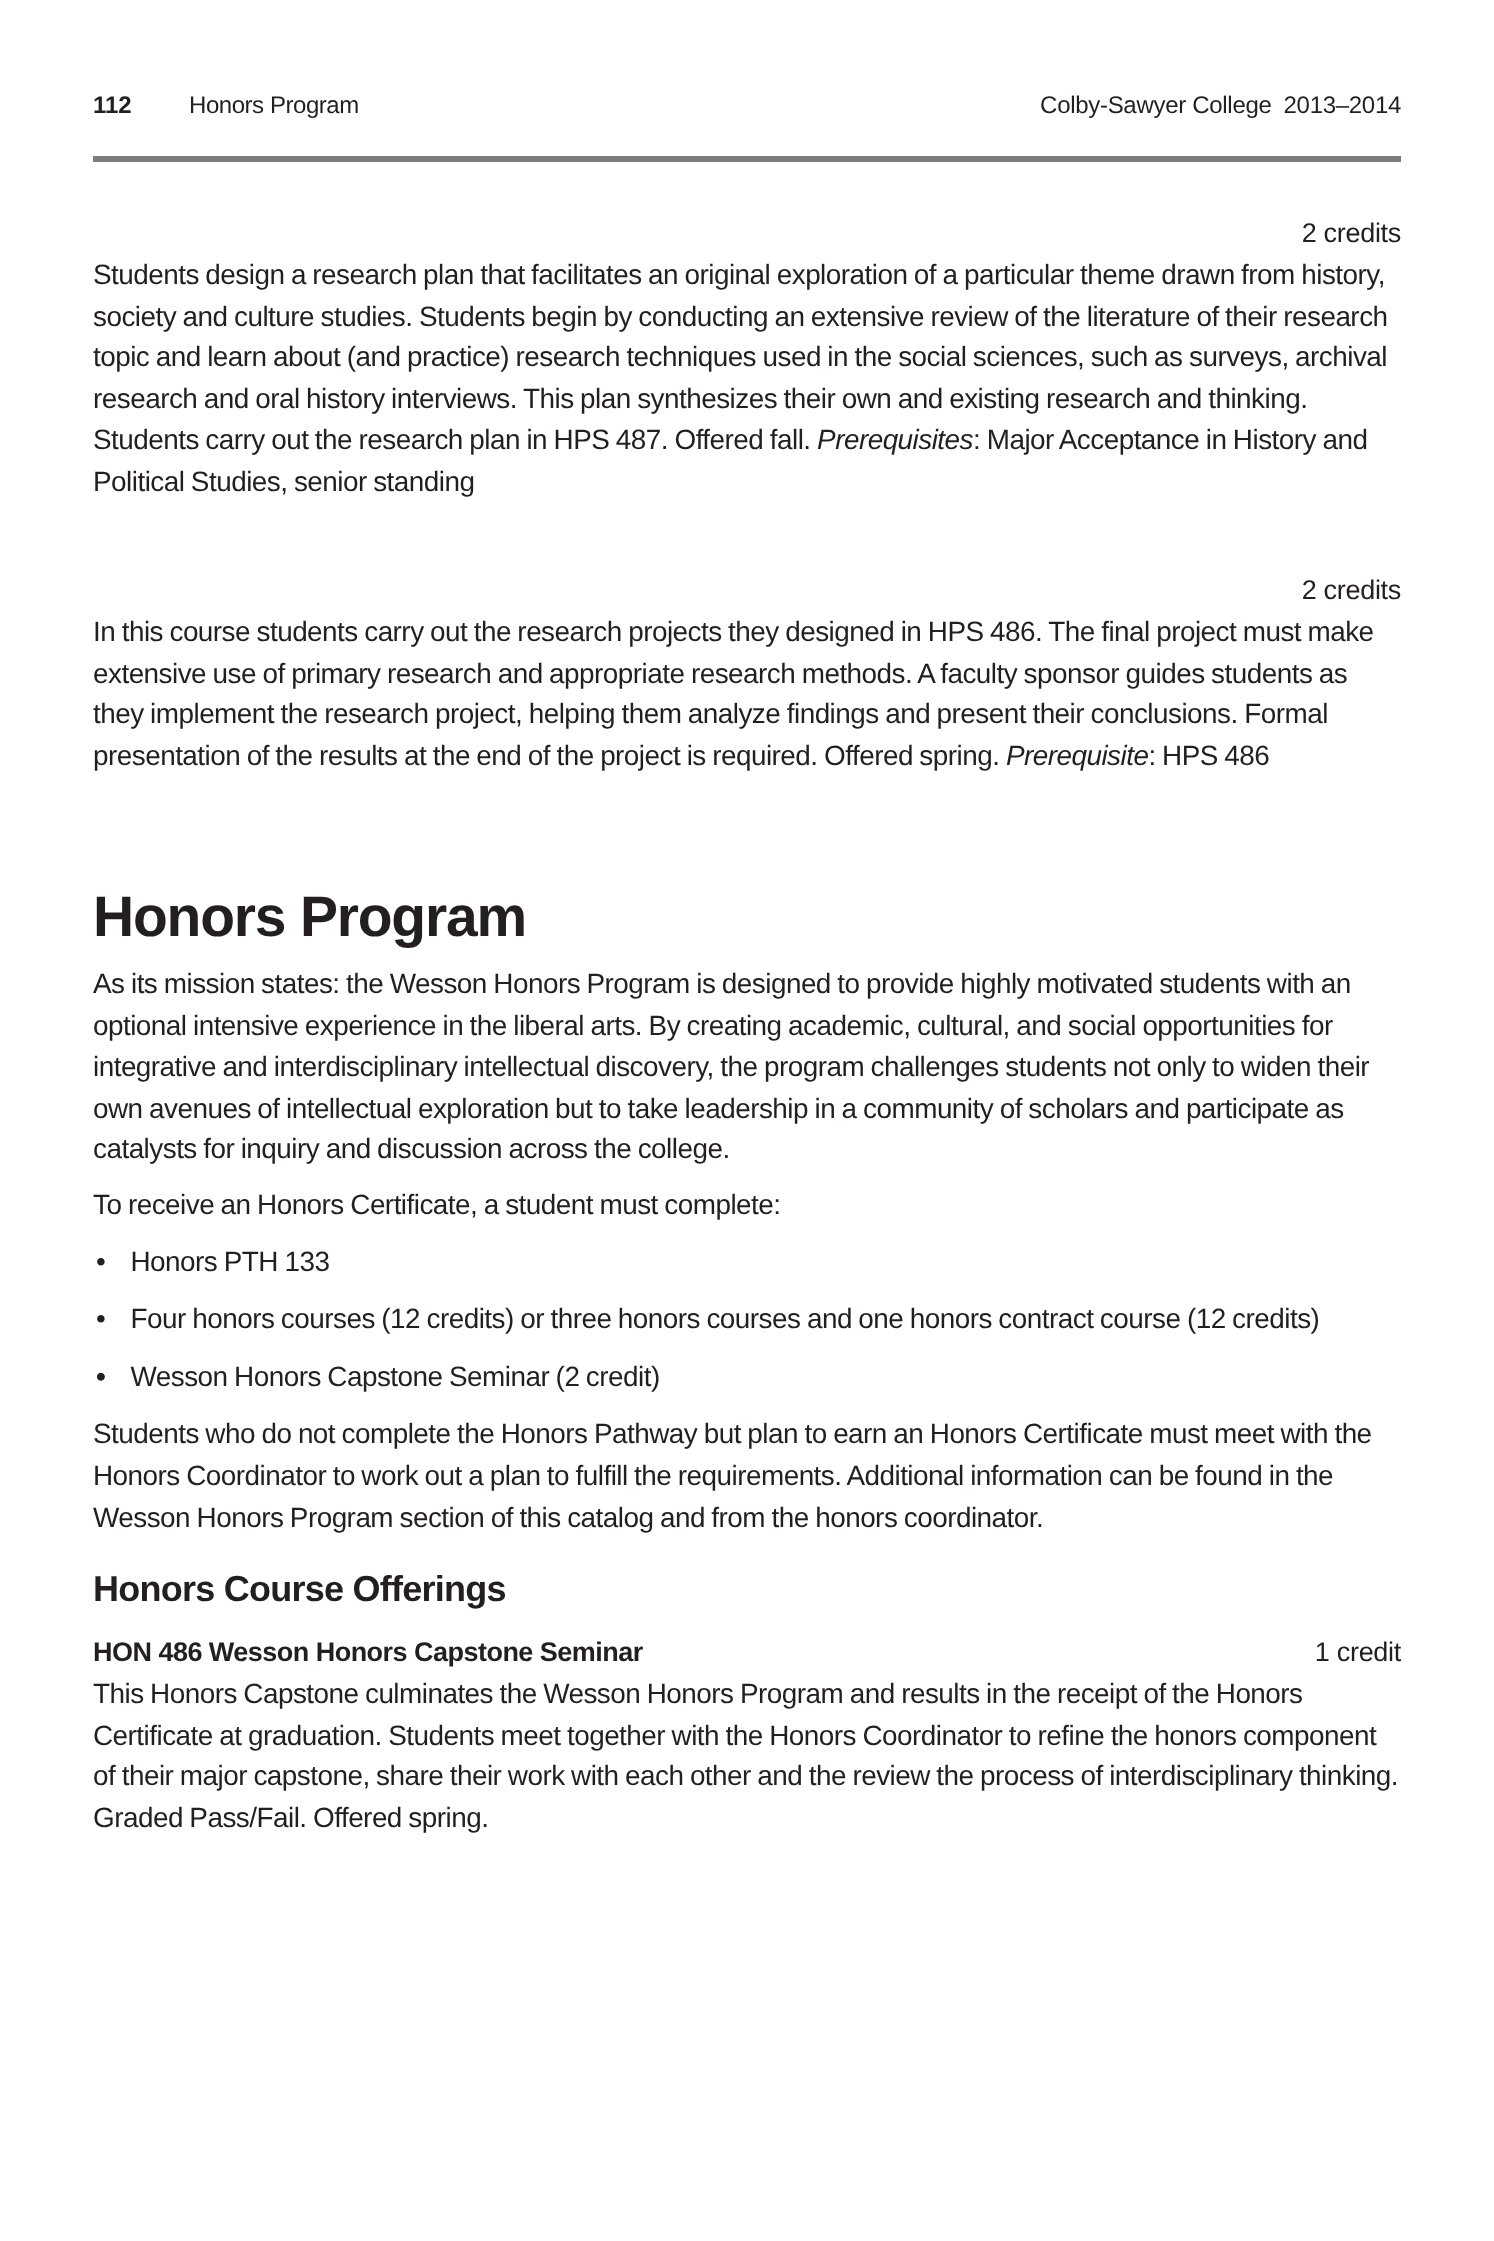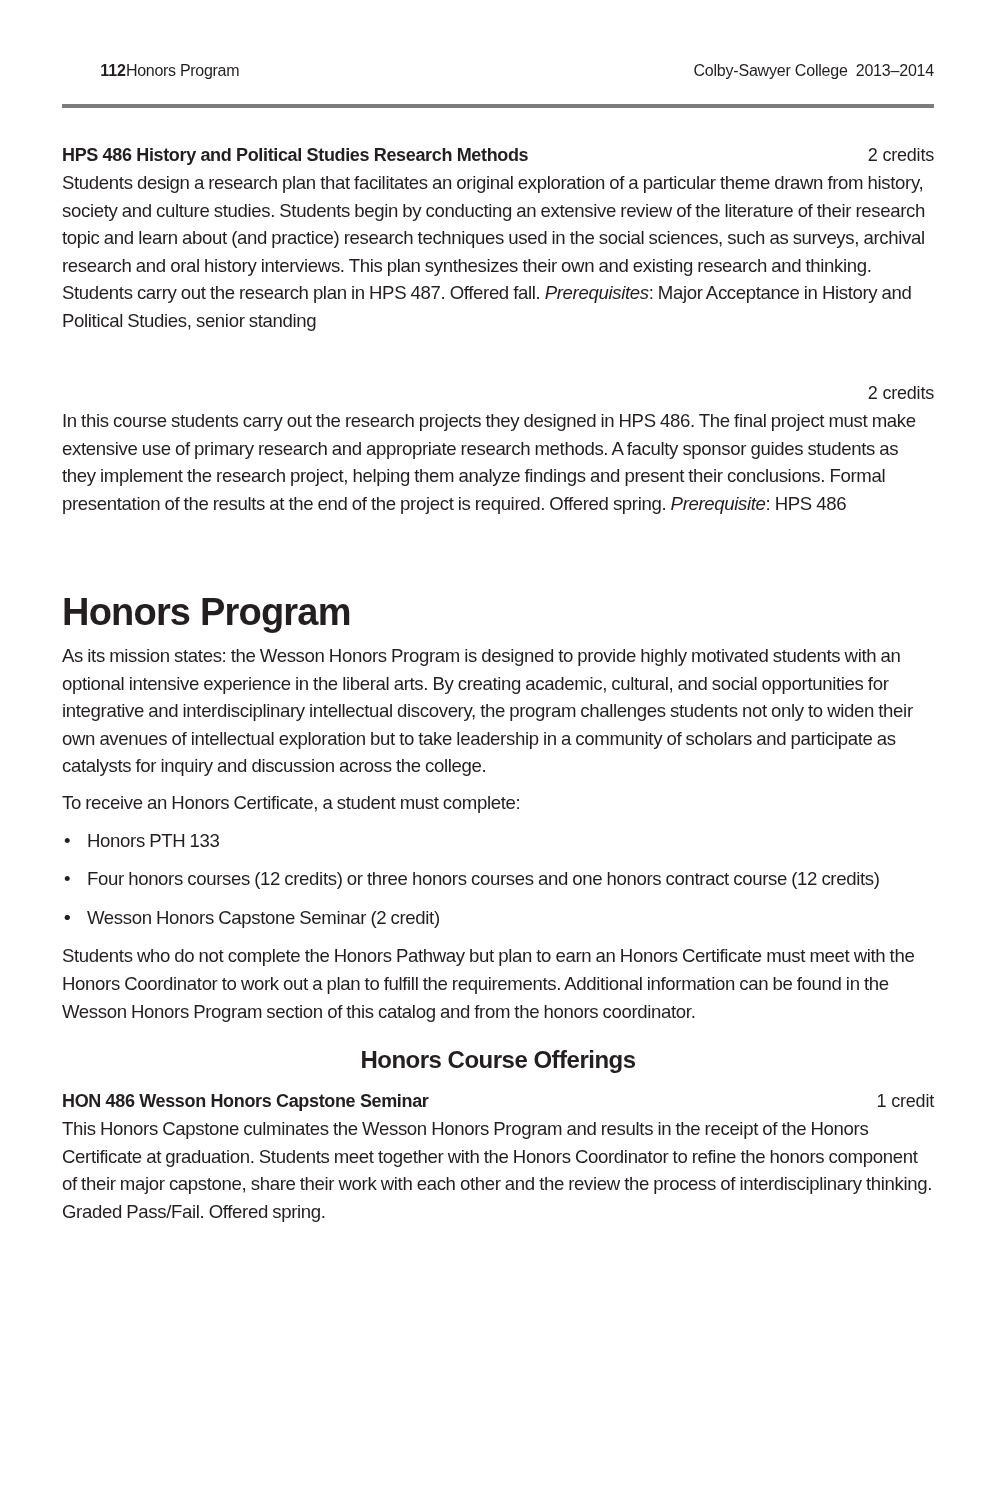--- a/index.html
+++ b/index.html
@@ -6,21 +6,21 @@
     body {
       width: 996px; height: 1494px; position: relative; overflow: hidden;
       font-family: "Liberation Sans", sans-serif; color: #231f20;
     }
     .page { position: absolute; left: 62px; top: 0; width: 872px; }
     .running-header {
       position: absolute; left: 0; top: 58px; width: 872px; height: 26px;
       font-size: 16px; line-height: 26px;
     }
     .rh-left { position: absolute; left: 0; top: 0; white-space: nowrap; }
-    .rh-page { font-weight: bold; display: inline-block; width: 64px; text-align: right; }
+    .rh-page { font-weight: bold; display: inline-block; width: 64px; }
     .rh-section { letter-spacing: -0.3px; }
     .rh-right { position: absolute; right: 0; top: 0; white-space: nowrap; letter-spacing: -0.2px; }
     .rh-year { margin-left: 8px; margin-top: 16px; }
     .header-rule {
       position: absolute; left: 0; top: 104px; width: 872px; height: 4px;
       background: #7c7c7c;
     }
     .flow { position: absolute; left: 0; width: 872px; }
     .course-title-row {
       position: relative; height: 28px; font-size: 18px; line-height: 28px;
@@ -32,21 +32,20 @@
       word-spacing: -0.5px;
     }
     .para i { }
     .h1 {
       font-size: 38px; font-weight: bold; line-height: 44px; margin: 0;
       letter-spacing: -0.8px;
     }
     .h2 {
       font-size: 24px; font-weight: bold; line-height: 30px; margin: 0;
       letter-spacing: -0.5px;
-      text-align: center;
     }
     ul.bullets { list-style: none; margin: 0; padding: 0; }
     ul.bullets li {
       position: relative; padding-left: 25px; font-size: 18.6px; line-height: 27.6px;
       letter-spacing: -0.35px; word-spacing: -0.5px; margin-bottom: 11px;
     }
     .bullet-dot { position: absolute; left: 2px; top: 0; }
   </style>
 </head>
 <body>
@@ -58,21 +57,20 @@
       <span class="rh-page">112</span><span class="rh-section">Honors Program</span>
     </div>
     <div class="rh-right">
       <span>Colby-Sawyer College</span><span class="rh-year">2013–2014</span>
     </div>
   </div>
   <div class="header-rule"></div>
 
   <div class="flow" style="top:141px;">
     <div class="course-title-row">
-      <span class="course-title">HPS 486 History and Political Studies Research Methods</span>
       <span class="course-credits">2 credits</span>
     </div>
     <p class="para"><span>Students design a research plan that facilitates an original exploration of a particular theme drawn from history, society and culture studies. Students begin by conducting an extensive review of the literature of their research topic and learn about (and practice) research techniques used in the social sciences, such as surveys, archival research and oral history interviews. This plan synthesizes their own and existing research and thinking. Students carry out the research plan in HPS 487. Offered fall.</span> <i>Prerequisites</i><span>: Major Acceptance in History and Political Studies, senior standing</span></p>
   </div>
 
   <div class="flow" style="top:379px;">
     <div class="course-title-row">
       <span class="course-credits">2 credits</span>
     </div>
     <p class="para"><span>In this course students carry out the research projects they designed in HPS 486. The final project must make extensive use of primary research and appropriate research methods. A faculty sponsor guides students as they implement the research project, helping them analyze findings and present their conclusions. Formal presentation of the results at the end of the project is required. Offered spring.</span> <i>Prerequisite</i><span>: HPS 486</span></p>

